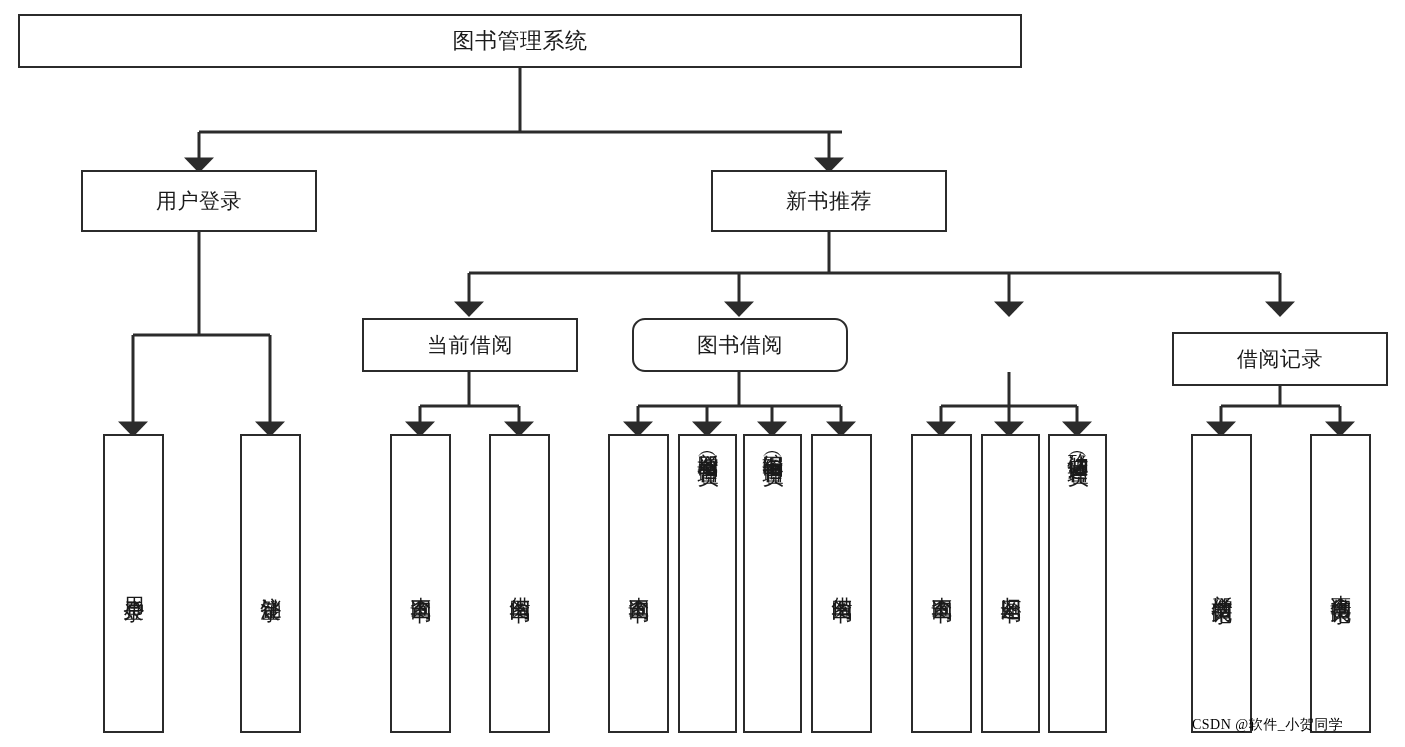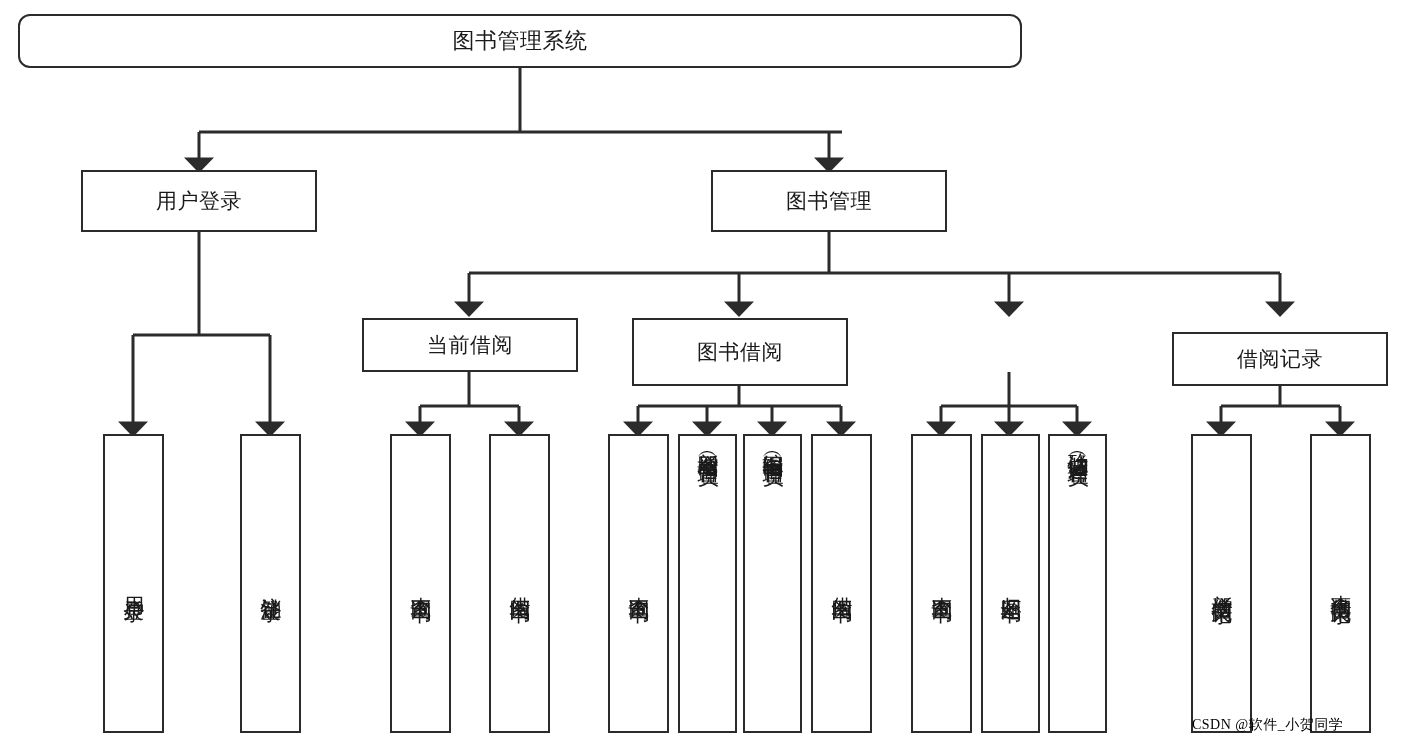--- a/index.html
+++ b/index.html
@@ -116,35 +116,35 @@
       <path d="M1009,406 L1009,428" marker-end="url(#arrowhead)"></path>
       <path d="M1077,406 L1077,428" marker-end="url(#arrowhead)"></path>
 
       <path d="M1280,372 L1280,406"></path>
       <path d="M1221,406 L1340,406"></path>
       <path d="M1221,406 L1221,428" marker-end="url(#arrowhead)"></path>
       <path d="M1340,406 L1340,428" marker-end="url(#arrowhead)"></path>
     </g>
   </svg>
 
-  <div class="node root" style="left:18px; top:14px; width:1004px; height:54px;border-radius:12px;">
+  <div class="node root" style="left:18px; top:14px; width:1004px; height:54px;">
     <span class="label">图书管理系统</span>
   </div>
 
   <div class="node" style="left:81px; top:170px; width:236px; height:62px;">
     <span class="label">用户登录</span>
   </div>
   <div class="node" style="left:711px; top:170px; width:236px; height:62px;">
-    <span class="label">图书管理</span>
+    <span class="label">新书推荐</span>
   </div>
 
   <div class="node" style="left:362px; top:318px; width:216px; height:54px;">
     <span class="label">当前借阅</span>
   </div>
-  <div class="node" style="left:632px; top:318px; width:216px; height:68px;">
+  <div class="node" style="left:632px; top:318px; width:216px; height:54px;border-radius:13px;">
     <span class="label">图书借阅</span>
   </div>
   <div class="node" style="left:1172px; top:332px; width:216px; height:54px;">
     <span class="label">借阅记录</span>
   </div>
 
   <div class="node vertical" style="left:103px; top:434px; width:61px; height:299px; align-items:center;">
     <span class="label">用户登录</span>
   </div>
   <div class="node vertical" style="left:240px; top:434px; width:61px; height:299px; align-items:center;">

